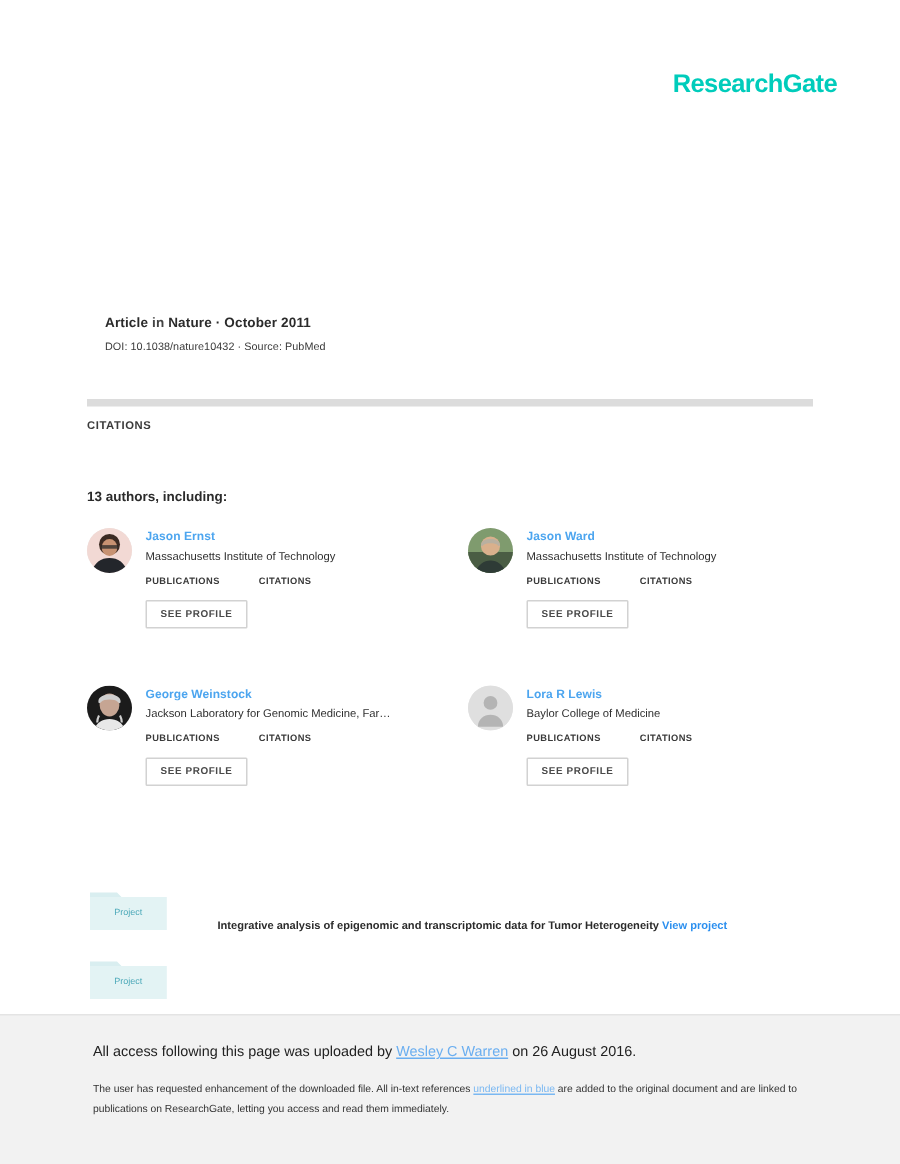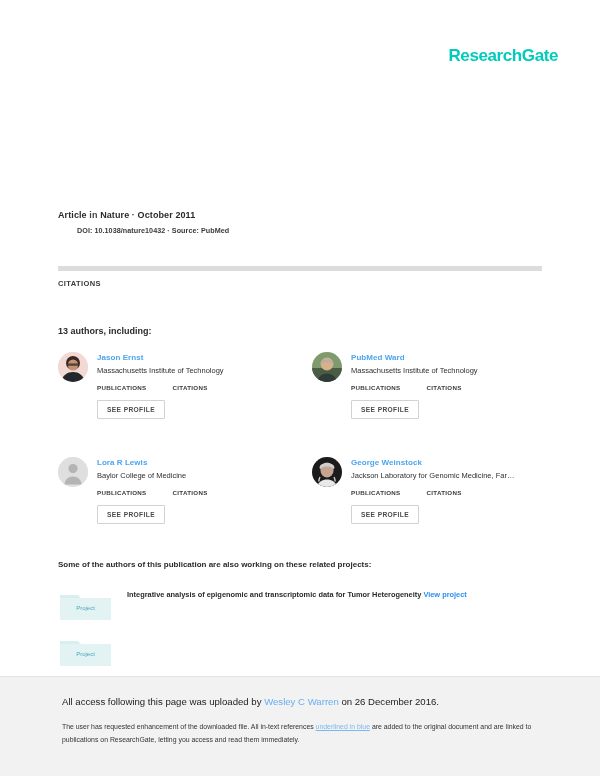--- a/index.html
+++ b/index.html
@@ -18,24 +18,24 @@
     color:#00ccbb; white-space:nowrap;
   }
   .rg-url {
     position:absolute; top:105px; left:0; right:0;
     text-align:center;
     font-size:8.2px; font-weight:bold; color:#4ca5ef;
     letter-spacing:0.1px;
   }
 
   
-  .meta { position:absolute; left:58px; top:210px; }
+  .meta { position:absolute; left:70px; top:210px; }
   .meta-line1 { font-size:9px; font-weight:bold; color:#2b2b2b; letter-spacing:0.1px; }
   .meta-line1 .in { color:#444; font-weight:bold; }
-  .meta-line2 { font-size:7.2px; font-weight:bold; color:#3a3a3a; margin-top:6px; letter-spacing:0.05px;margin-left:19px; }
+  .meta-line2 { font-size:7.2px; font-weight:normal; color:#3a3a3a; margin-top:6px; letter-spacing:0.05px; }
 
   
   .stats { position:absolute; left:58px; top:266px; width:484px; display:flex; gap:24px; }
   .stat { flex:1; }
   .stat-rule { height:5px; background:#dcdcdc; width:100%; }
   .stat-label { margin-top:8px; font-size:7.5px; font-weight:bold; color:#3a3a3a; letter-spacing:0.4px; }
   .stat-value { margin-top:3px; font-size:12px; font-weight:bold; color:#2b2b2b; }
 
   
   .authors-head {
@@ -70,38 +70,38 @@
     padding:5px 9px; font-size:6.6px; font-weight:bold;
     color:#4a4a4a; letter-spacing:0.4px; border-radius:1px;
   }
 
   
   .projects-head {
     position:absolute; left:58px; top:560px;
     font-size:8px; font-weight:bold; color:#2b2b2b;
   }
   .projects { position:absolute; left:58px; top:590px; width:484px; }
-  .project-row { display:flex; align-items:flex-start; gap:14px; margin-bottom:14px; }
+  .project-row { display:flex; align-items:flex-end; gap:32px; margin-bottom:14px; }
   .project-icon {
     width:55px; height:32px; flex:0 0 55px; position:relative;
   }
   .project-icon svg { display:block; width:100%; height:100%; }
   .project-text {
     font-size:7.4px; font-weight:bold; color:#2b2b2b; line-height:1.35;
   }
   .project-text .view { color:#2b8fef; font-weight:bold; }
 
   
   .footer {
     position:absolute; left:0; right:0; bottom:0; height:100px;
     background:#f2f2f2; border-top:1px solid #e4e4e4;
     padding:18px 60px 0 62px;
   }
   .footer-main { font-size:9.6px; color:#222; line-height:1.4; }
-  .footer-main .link { color:#6aaef0; }
+  .footer-main .link { color:#6aaef0;text-decoration:underline; }
   .footer-sub {
     margin-top:13px; font-size:6.9px; color:#333; line-height:1.85;
   }
   .footer-sub .blue { color:#7ab8f2; text-decoration:underline; }
 </style>
 </head>
 <body>
 
 <div class="page">
 
@@ -161,47 +161,22 @@
       <div class="avatar">
         <svg viewBox="0 0 30 30">
           <rect width="30" height="30" fill="#7f9b6e"></rect>
           <rect y="16" width="30" height="14" fill="#4a5d44"></rect>
           <circle cx="15" cy="12" r="6.4" fill="#d9b08c"></circle>
           <path d="M8.7 11c0-5 12.6-5 12.6 0 0 1.6-1 1.2-1.6 0.4-1.2-1.6-8.2-1.6-9.4 0-.6.8-1.6 1.2-1.6-.4z" fill="#b9b0a0"></path>
           <path d="M5 30c1.3-5.6 5.6-8.4 10-8.4s8.7 2.8 10 8.4z" fill="#2e3b36"></path>
         </svg>
       </div>
       <div class="author-body">
-        <div class="author-name">PubMed Ward</div>
+        <div class="author-name">Jason Ward</div>
         <div class="author-affil">Massachusetts Institute of Technology</div>
-        <div class="author-stats">
-          <div>
-            <div class="astat-value"></div>
-            <div class="astat-label">PUBLICATIONS</div>
-          </div>
-          <div>
-            <div class="astat-value"></div>
-            <div class="astat-label">CITATIONS</div>
-          </div>
-        </div>
-        <div class="see-profile">SEE PROFILE</div>
-      </div>
-    </div>
-
-    <div class="author">
-      <div class="avatar">
-        <svg viewBox="0 0 30 30">
-          <rect width="30" height="30" fill="#dfdfdf"></rect>
-          <circle cx="15" cy="11.6" r="4.6" fill="#b4b4b4"></circle>
-          <path d="M6.6 27.5c0-5 3.9-8 8.4-8s8.4 3 8.4 8z" fill="#b4b4b4"></path>
-        </svg>
-      </div>
-      <div class="author-body">
-        <div class="author-name">Lora R Lewis</div>
-        <div class="author-affil">Baylor College of Medicine</div>
         <div class="author-stats">
           <div>
             <div class="astat-value"></div>
             <div class="astat-label">PUBLICATIONS</div>
           </div>
           <div>
             <div class="astat-value"></div>
             <div class="astat-label">CITATIONS</div>
           </div>
         </div>
@@ -229,23 +204,47 @@
           </div>
           <div>
             <div class="astat-value"></div>
             <div class="astat-label">CITATIONS</div>
           </div>
         </div>
         <div class="see-profile">SEE PROFILE</div>
       </div>
     </div>
 
-  </div>
-
-  <div class="projects-head">Some of the authors of this publication are also working on these related projects:</div>
+    <div class="author">
+      <div class="avatar">
+        <svg viewBox="0 0 30 30">
+          <rect width="30" height="30" fill="#dfdfdf"></rect>
+          <circle cx="15" cy="11.6" r="4.6" fill="#b4b4b4"></circle>
+          <path d="M6.6 27.5c0-5 3.9-8 8.4-8s8.4 3 8.4 8z" fill="#b4b4b4"></path>
+        </svg>
+      </div>
+      <div class="author-body">
+        <div class="author-name">Lora R Lewis</div>
+        <div class="author-affil">Baylor College of Medicine</div>
+        <div class="author-stats">
+          <div>
+            <div class="astat-value"></div>
+            <div class="astat-label">PUBLICATIONS</div>
+          </div>
+          <div>
+            <div class="astat-value"></div>
+            <div class="astat-label">CITATIONS</div>
+          </div>
+        </div>
+        <div class="see-profile">SEE PROFILE</div>
+      </div>
+    </div>
+
+  </div>
+
 
   <div class="projects">
 
     <div class="project-row">
       <div class="project-icon">
         <svg viewBox="0 0 55 32">
           <path d="M2 5h18l3 3h30v22H2z" fill="#d9eef0"></path>
           <path d="M2 8h51v22H2z" fill="#e3f3f4"></path>
           <text x="27.5" y="20" text-anchor="middle" font-family="Liberation Sans, sans-serif" font-size="6" fill="#4aa8b8">Project</text>
         </svg>
@@ -263,21 +262,21 @@
           <path d="M2 8h51v22H2z" fill="#e3f3f4"></path>
           <text x="27.5" y="20" text-anchor="middle" font-family="Liberation Sans, sans-serif" font-size="6" fill="#4aa8b8">Project</text>
         </svg>
       </div>
     </div>
 
   </div>
 
   <div class="footer">
     <div class="footer-main">
-      <span>All access following this page was uploaded by </span><span class="link">Wesley C Warren</span><span> on 26 December 2016.</span>
+      <span>All access following this page was uploaded by </span><span class="link">Wesley C Warren</span><span> on 26 August 2016.</span>
     </div>
     <div class="footer-sub">
       <span>The user has requested enhancement of the downloaded file. All in-text references </span><span class="blue">underlined in blue</span><span> are added to the original document</span>
       <span>and are linked to publications on ResearchGate, letting you access and read them immediately.</span>
     </div>
   </div>
 
 </div>
 
 </body></html>

